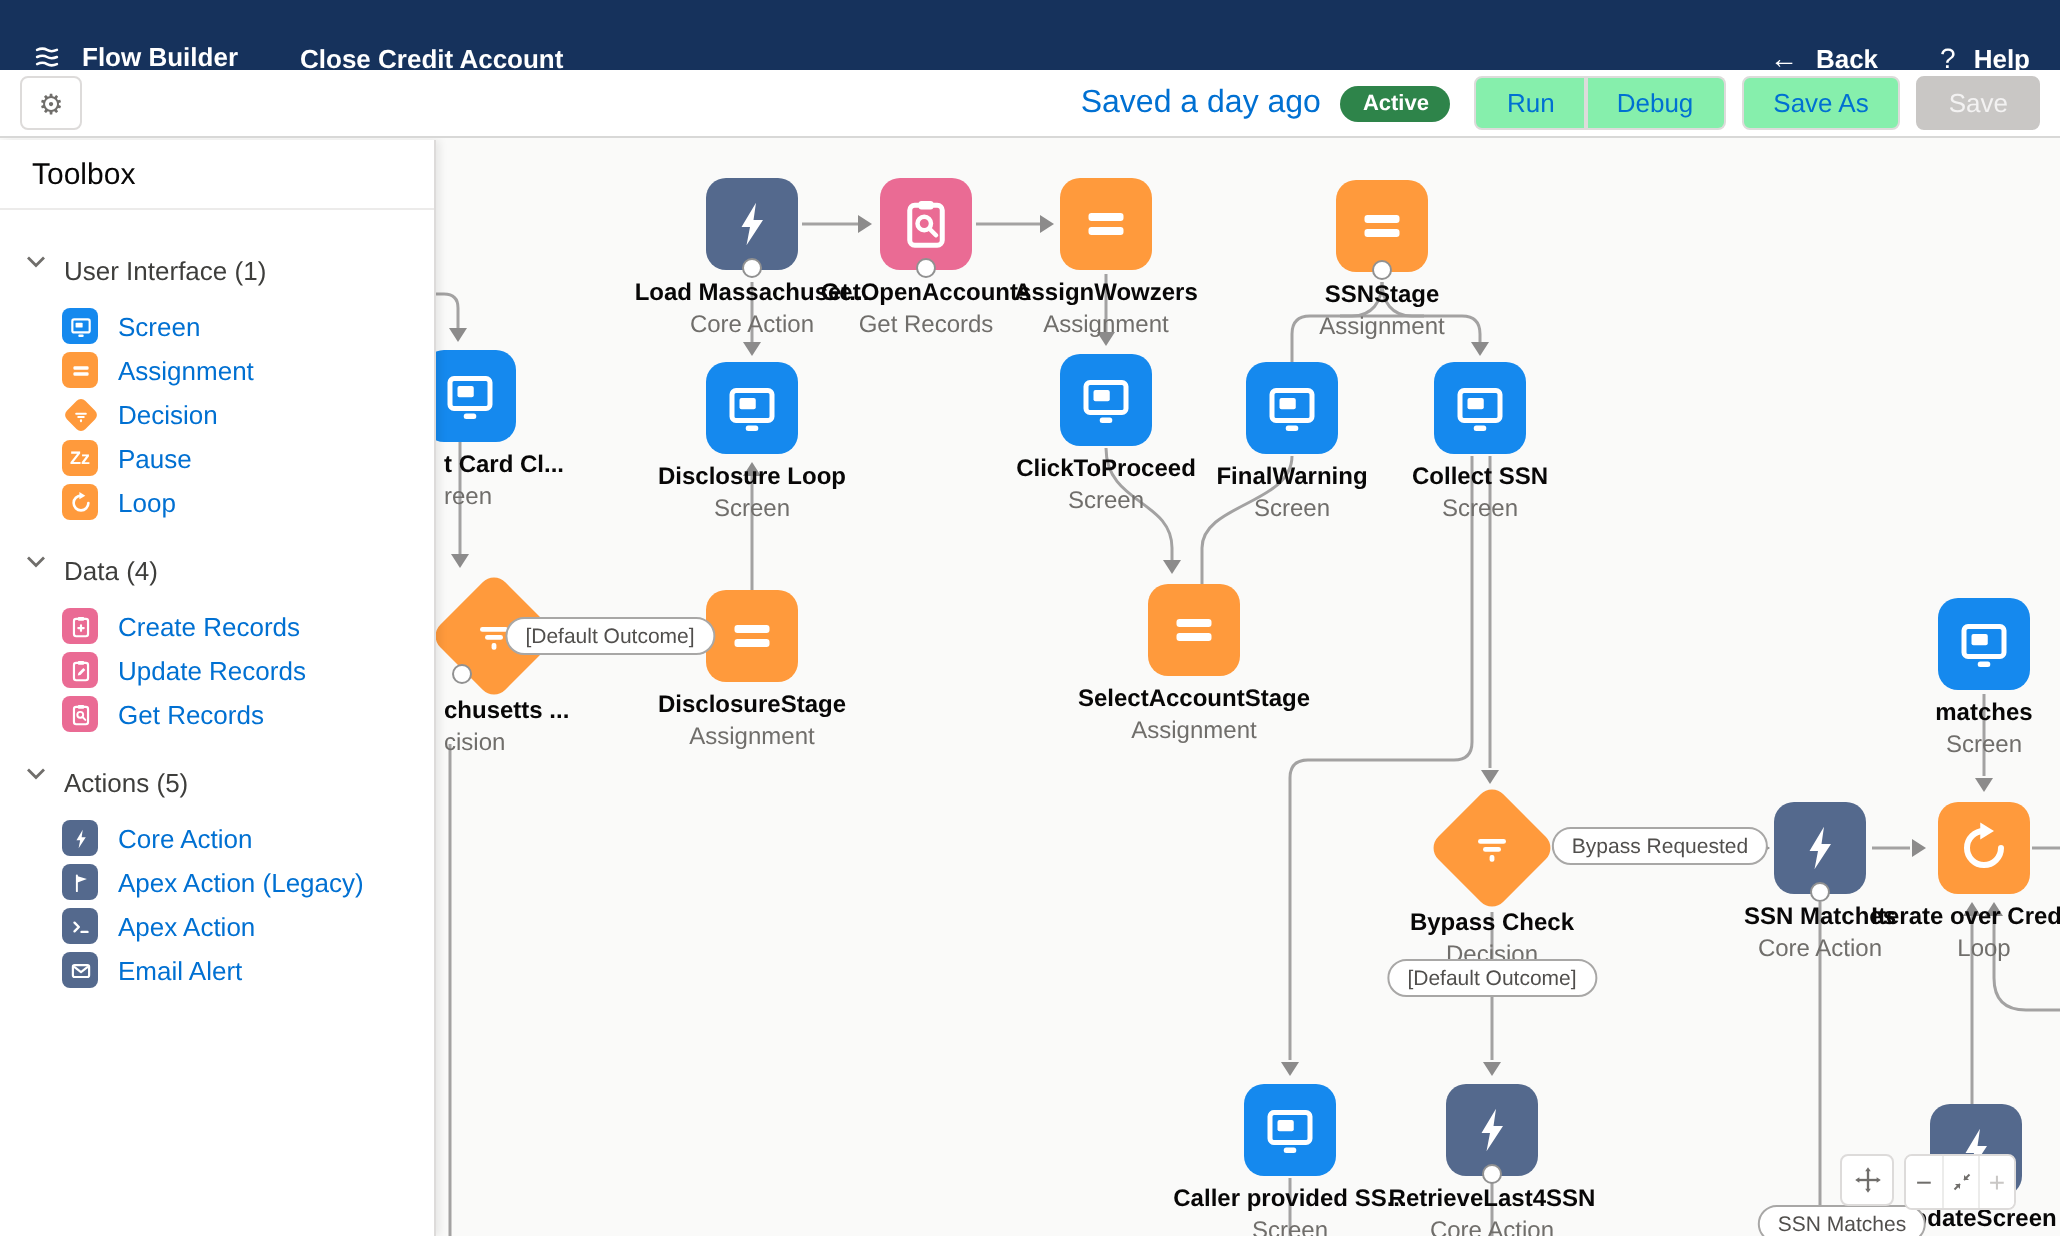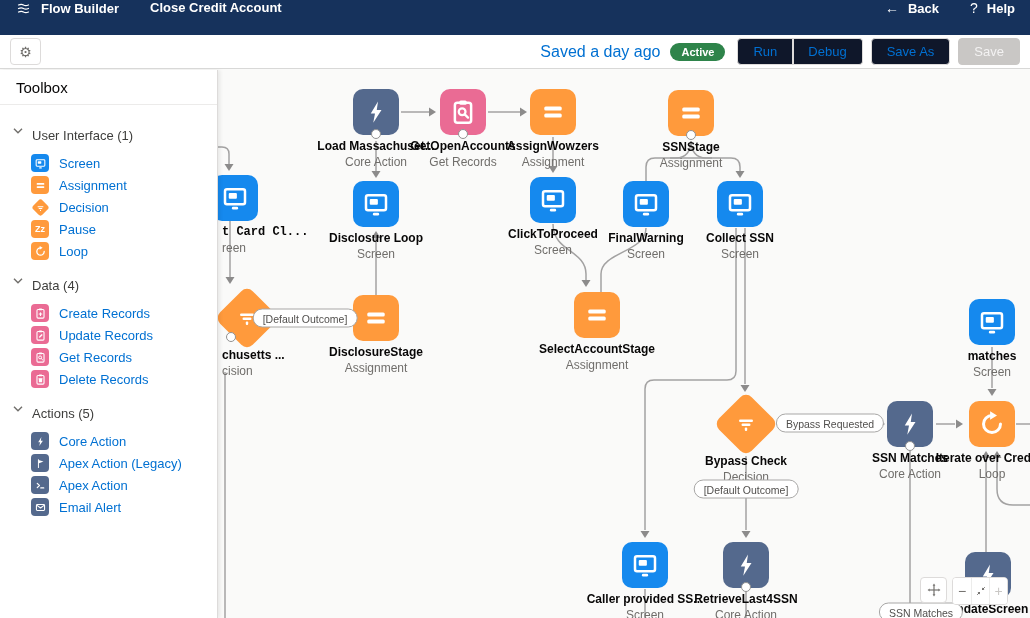--- a/index.html
+++ b/index.html
@@ -1,38 +1,38 @@
 <!DOCTYPE html>
 <html><head>
 <meta charset="utf-8">
 <style>
   html,body{margin:0;padding:0;width:1030px;height:618px;overflow:hidden;
     font-family:"Liberation Sans",sans-serif;background:#fff;}
   .page{position:relative;width:1030px;height:618px;}
 
   
   .header{position:absolute;top:0;left:0;right:0;height:37px;background:#16325c;
-    color:#fff;display:flex;align-items:flex-start;z-index:30;font-size:13px;font-weight:600;}
+    color:#fff;display:flex;align-items:flex-end;z-index:30;font-size:13px;font-weight:600;}
   .hseg{display:flex;align-items:center;gap:9px;padding:0 15px;}
   .hdiv{width:1px;background:rgba(255,255,255,.28);}
   .hspacer{flex:1;}
   .hbtn{cursor:pointer;}
   .hicon{font-size:14px;font-weight:400;}
 
   
   .toolbar{position:absolute;top:35px;left:0;right:0;height:34px;background:#fff;
     border-bottom:1px solid #d8d8d7;display:flex;align-items:center;padding:0 10px;
     z-index:30;box-sizing:border-box;}
   .btn-icon{width:31px;height:27px;border:1px solid #dddbda;border-radius:4px;background:#fff;
     display:flex;align-items:center;justify-content:center;color:#706e6b;font-size:14px;padding:0;}
   .tspacer{flex:1;}
   .saved{font-size:16px;color:#0070d2;margin-right:10px;}
   .status-pill{background:#2e844a;color:#fff;font-size:11px;font-weight:700;border-radius:11px;
     padding:3px 11px;margin-right:12px;}
-  .btn{height:27px;padding:0 15px;border:1px solid #dddbda;border-radius:4px;background:#0f172a;
+  .btn{height:27px;padding:0 15px;border:1px solid #dddbda;border-radius:4px;background:#86efac;
     color:#0070d2;font-size:13px;display:flex;align-items:center;box-sizing:border-box;}
   .btn-group{display:flex;margin-right:8px;}
   .btn-group .btn:first-child{border-radius:4px 0 0 4px;}
   .btn-group .btn + .btn{border-left:none;border-radius:0 4px 4px 0;position:relative;}
   .btn-group .btn + .btn:before{content:"";position:absolute;left:0;top:0;bottom:0;width:1px;background:#dddbda;}
   .btn.saveas{margin-right:8px;}
   .btn.disabled{background:#c9c7c5;border-color:#c9c7c5;color:#f3f2f2;}
 
   
   .canvas{position:absolute;inset:0;background:#fafaf9;z-index:1;}
@@ -142,21 +142,21 @@
 
     <div id="nodes-layer">
         <div class="node" style="left: 175px; top: 175px;">
           <div class="icon" style="background:#1589ee">
             <svg width="30" height="30" viewBox="0 0 24 24">
               <rect x="4" y="5" width="16" height="12" rx="1.6" fill="none" stroke="#fff" stroke-width="2"></rect>
               <rect x="7" y="8" width="6.5" height="4.5" rx="0.8" fill="#fff"></rect>
               <rect x="9.5" y="19" width="5" height="2.2" rx="1" fill="#fff"></rect>
             </svg>
           </div>
-          <div class="node-name" style="text-align:right;padding-left:47px;font-family:Liberation Mono, monospace;">t Card Cl...</div>
+          <div class="node-name" style="text-align:left;padding-left:47px;">t Card Cl...</div>
           <div class="node-type" style="text-align:left;padding-left:47px;">reen</div>
         </div>
         <div class="node" style="left: 316px; top: 89px;">
           <div class="icon" style="background:#54698d">
             <svg width="30" height="30" viewBox="0 0 24 24">
               <polygon points="13.6,3.5 7.8,13.2 11.2,13.2 9.8,20.5 16.4,10.4 12.6,10.4" fill="#fff"></polygon>
             </svg>
             <span class="dot"></span>
           </div>
           <div class="node-name">Load Massachuset...</div>
@@ -483,31 +483,20 @@
           <span class="titem-icon" style="background:#ea6b94">
             <svg width="13" height="13" viewBox="0 0 24 24">
               <rect x="5.5" y="4.5" width="13" height="16" rx="2" fill="none" stroke="#fff" stroke-width="2"></rect>
               <rect x="9" y="2.8" width="6" height="3.4" rx="1.2" fill="#fff"></rect>
               <circle cx="11.3" cy="11.8" r="2.7" fill="none" stroke="#fff" stroke-width="1.8"></circle>
               <line x1="13.4" y1="13.9" x2="16" y2="16.5" stroke="#fff" stroke-width="1.8" stroke-linecap="round"></line>
             </svg>
           </span>
           <span class="lbl">Get Records</span>
         </div>
-        <div class="tree-item">
-          <span class="titem-icon" style="background:#ea6b94">
-            <svg width="13" height="13" viewBox="0 0 24 24">
-              <rect x="5.5" y="4.5" width="13" height="16" rx="2" fill="none" stroke="#fff" stroke-width="2"></rect>
-              <rect x="9" y="2.8" width="6" height="3.4" rx="1.2" fill="#fff"></rect>
-              <rect x="9" y="10.5" width="6" height="6.5" rx="1" fill="#fff"></rect>
-              <rect x="8" y="9" width="8" height="1.6" rx="0.8" fill="#fff"></rect>
-            </svg>
-          </span>
-          <span class="lbl">Delete Records</span>
-        </div>
         <div class="tree-section">
           <span style="display:flex;">
             <svg width="10" height="6" viewBox="0 0 10 6">
               <path d="M1 0.8 L5 4.8 L9 0.8" fill="none" stroke="#706e6b" stroke-width="1.4"></path>
             </svg>
           </span>
           <span>Actions (5)</span>
         </div>
         <div class="tree-item">
           <span class="titem-icon" style="background:#54698d">

